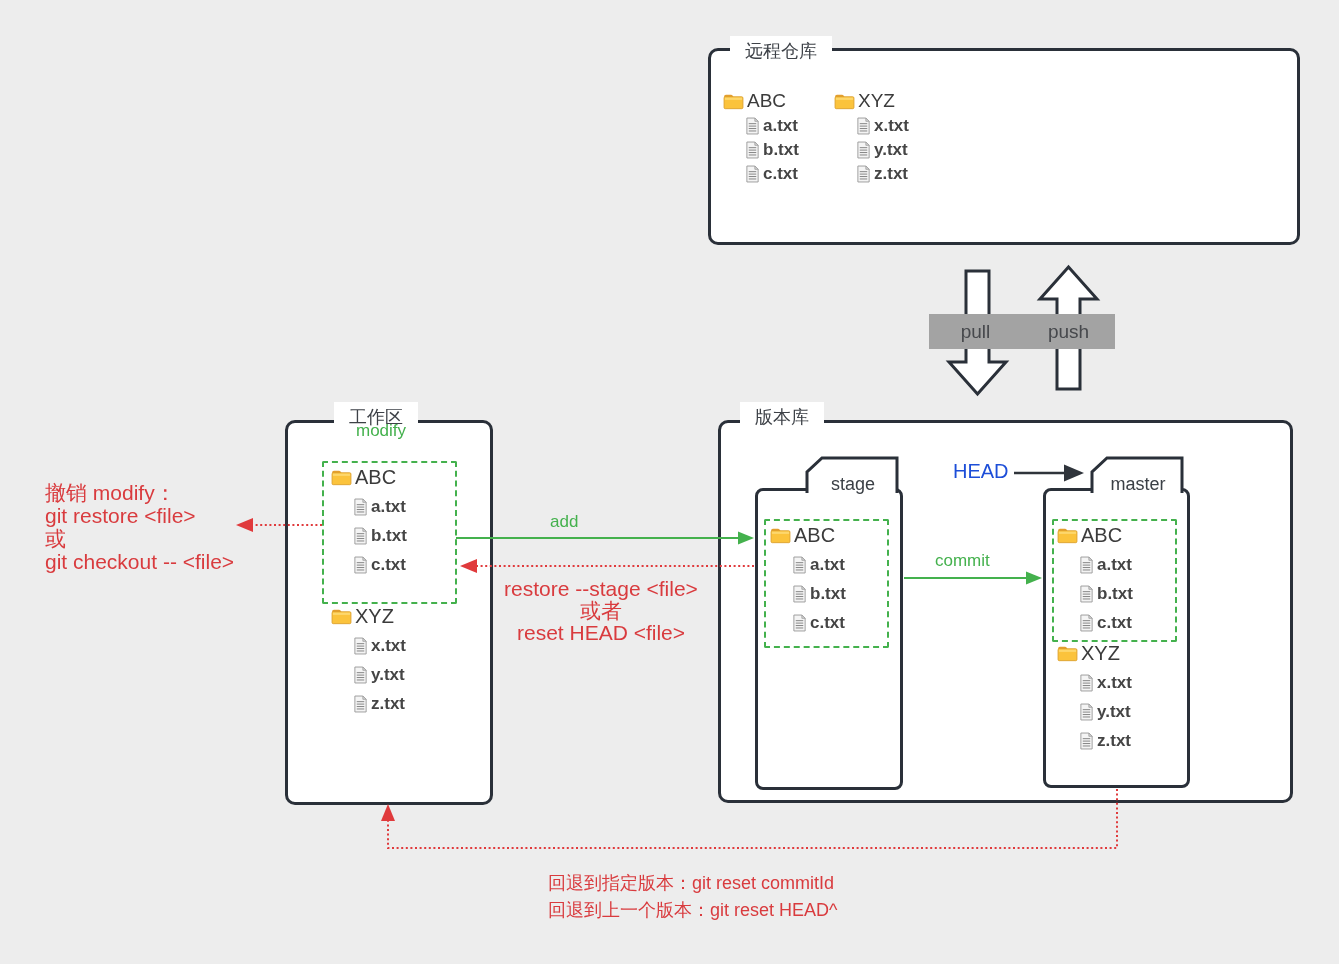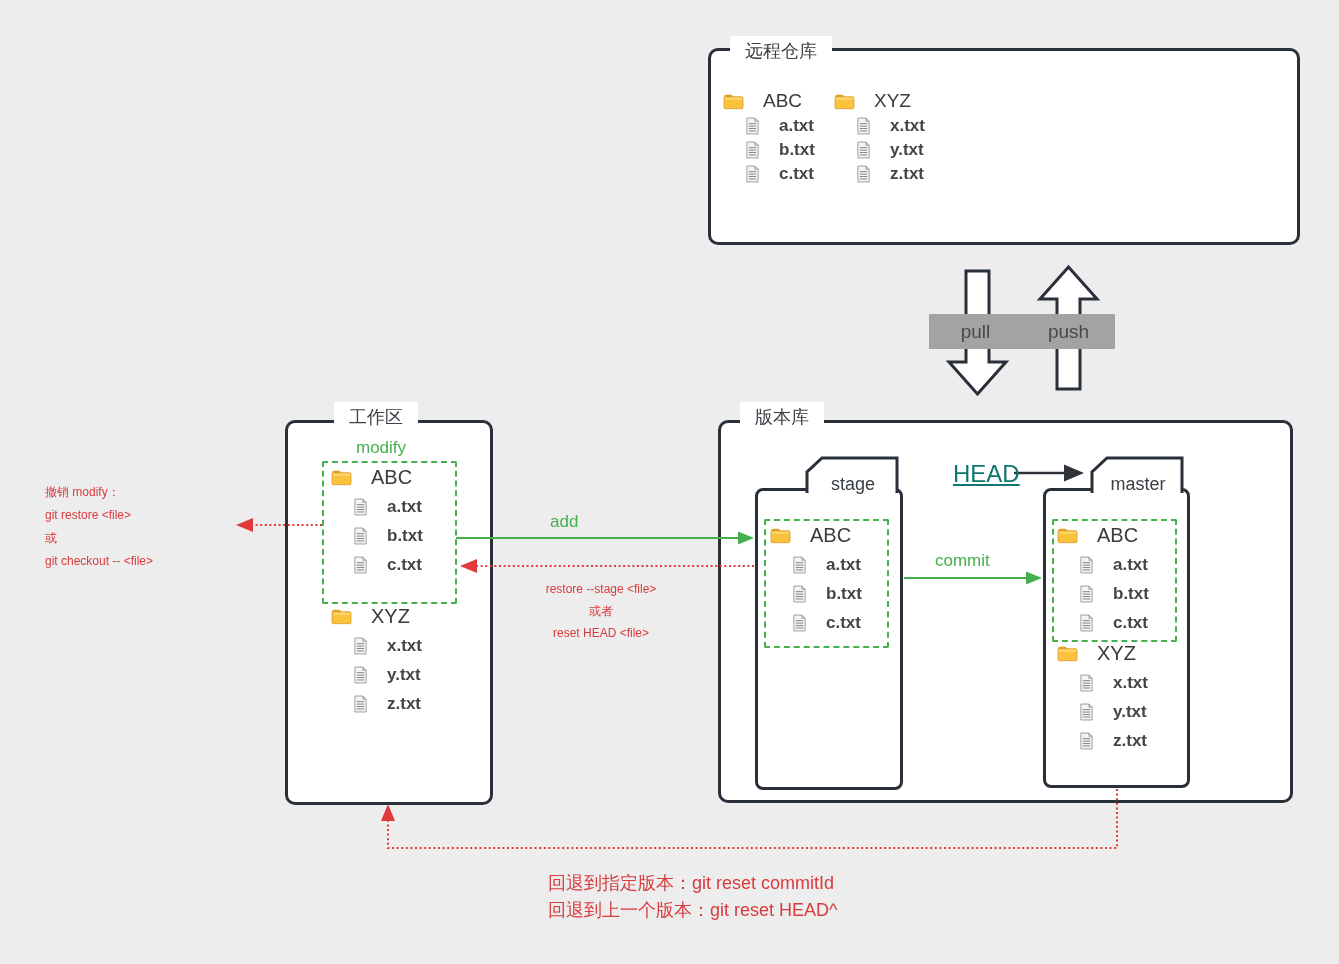--- a/index.html
+++ b/index.html
@@ -5,42 +5,42 @@
   html,body{margin:0;padding:0;}
   body{background:#ededed;font-family:"Liberation Sans","DejaVu Sans",sans-serif;}
   #canvas{position:relative;width:1339px;height:964px;background:#ededed;overflow:hidden;}
 
   .box{position:absolute;background:#fff;border:3px solid #2a3039;border-radius:10px;z-index:1;}
   .subbox{position:absolute;background:#fff;border:3px solid #2a3039;border-radius:8px;z-index:2;}
   .box-label{position:absolute;background:#fff;padding:3px 15px;font-size:18px;color:#3d4147;z-index:4;white-space:nowrap;}
   .dashedbox{position:absolute;border:2px dashed #44b14d;z-index:2;border-radius:2px;}
 
   .tree{position:absolute;z-index:3;}
-  .row{display:flex;align-items:center;gap:19px;white-space:nowrap;}
+  .row{display:flex;align-items:center;gap:3px;white-space:nowrap;}
   .row.folder{height:29px;font-size:20px;color:#3b3b3b;}
   .row.file{height:29px;font-size:17px;color:#454545;}
   .tree.tight .row.folder{height:26px;font-size:19px;}
   .tree.tight .row.file{height:24px;}
   .row.file{margin-left:22px;font-weight:bold;}
   .ic-folder{width:21px;height:17px;flex:0 0 auto;}
   .ic-file{width:15px;height:18px;flex:0 0 auto;}
 
   #overlay{position:absolute;left:0;top:0;z-index:3;pointer-events:none;}
   .tab-svg{position:absolute;z-index:4;}
   .tab-label{position:absolute;z-index:5;font-size:18px;color:#3b4046;text-align:center;width:92px;margin-top:12px;}
 
   .pp-band{position:absolute;left:929px;top:314px;width:186px;height:35px;background:#a3a3a3;z-index:5;
            display:flex;align-items:center;z-index:5;}
   .pp-band span{flex:1;text-align:center;font-size:19px;color:#46484c;}
 
   .green-text{position:absolute;color:#44b14d;font-size:17px;z-index:4;white-space:nowrap;}
-  .red-text{position:absolute;color:#d93b3e;font-size:12px;line-height:23px;z-index:4;white-space:nowrap;}
+  .red-text{position:absolute;color:#d93b3e;font-size:21px;line-height:23px;z-index:4;white-space:nowrap;}
   .red-text.center{text-align:center;}
   .red-text.big{font-size:18px;line-height:27px;}
-  .head-label{position:absolute;left:953px;top:460px;font-size:24px;color:#0f766e;z-index:4;text-decoration:underline;}
+  .head-label{position:absolute;left:953px;top:460px;font-size:20px;color:#1d4ed8;z-index:4;}
 </style>
 </head>
 <body>
 
 <div id="canvas">
 
   <svg width="0" height="0" style="position:absolute" aria-hidden="true">
     <defs>
       <symbol id="sym-folder" viewBox="0 0 22 18">
         <path d="M1 4.2 Q1 1.8 3 1.8 L8.4 1.8 Q9.3 1.8 9.9 2.6 L11 4.2 Z" fill="#e39e2f"></path>
@@ -112,21 +112,21 @@
     <div class="row file">
       <svg class="ic-file">
           <use href="#sym-file"></use>
         </svg>
       <span>z.txt</span>
     </div>
   </div>
 
   <div class="box" style="left:285px;top:420px;width:202px;height:379px;"></div>
   <div class="box-label" style="left:334px;top:402px;">工作区</div>
-  <div class="green-text" style="left:356px;top:438px;text-align:right;">modify</div>
+  <div class="green-text" style="left:356px;top:421px;text-align:right;">modify</div>
   <div class="dashedbox" style="left:322px;top:461px;width:131px;height:139px;"></div>
 
   <div class="tree" style="left:331px;top:463px;">
     <div class="row folder">
       <svg class="ic-folder">
           <use href="#sym-folder"></use>
         </svg>
       <span>ABC</span>
     </div>
     <div class="row file">

